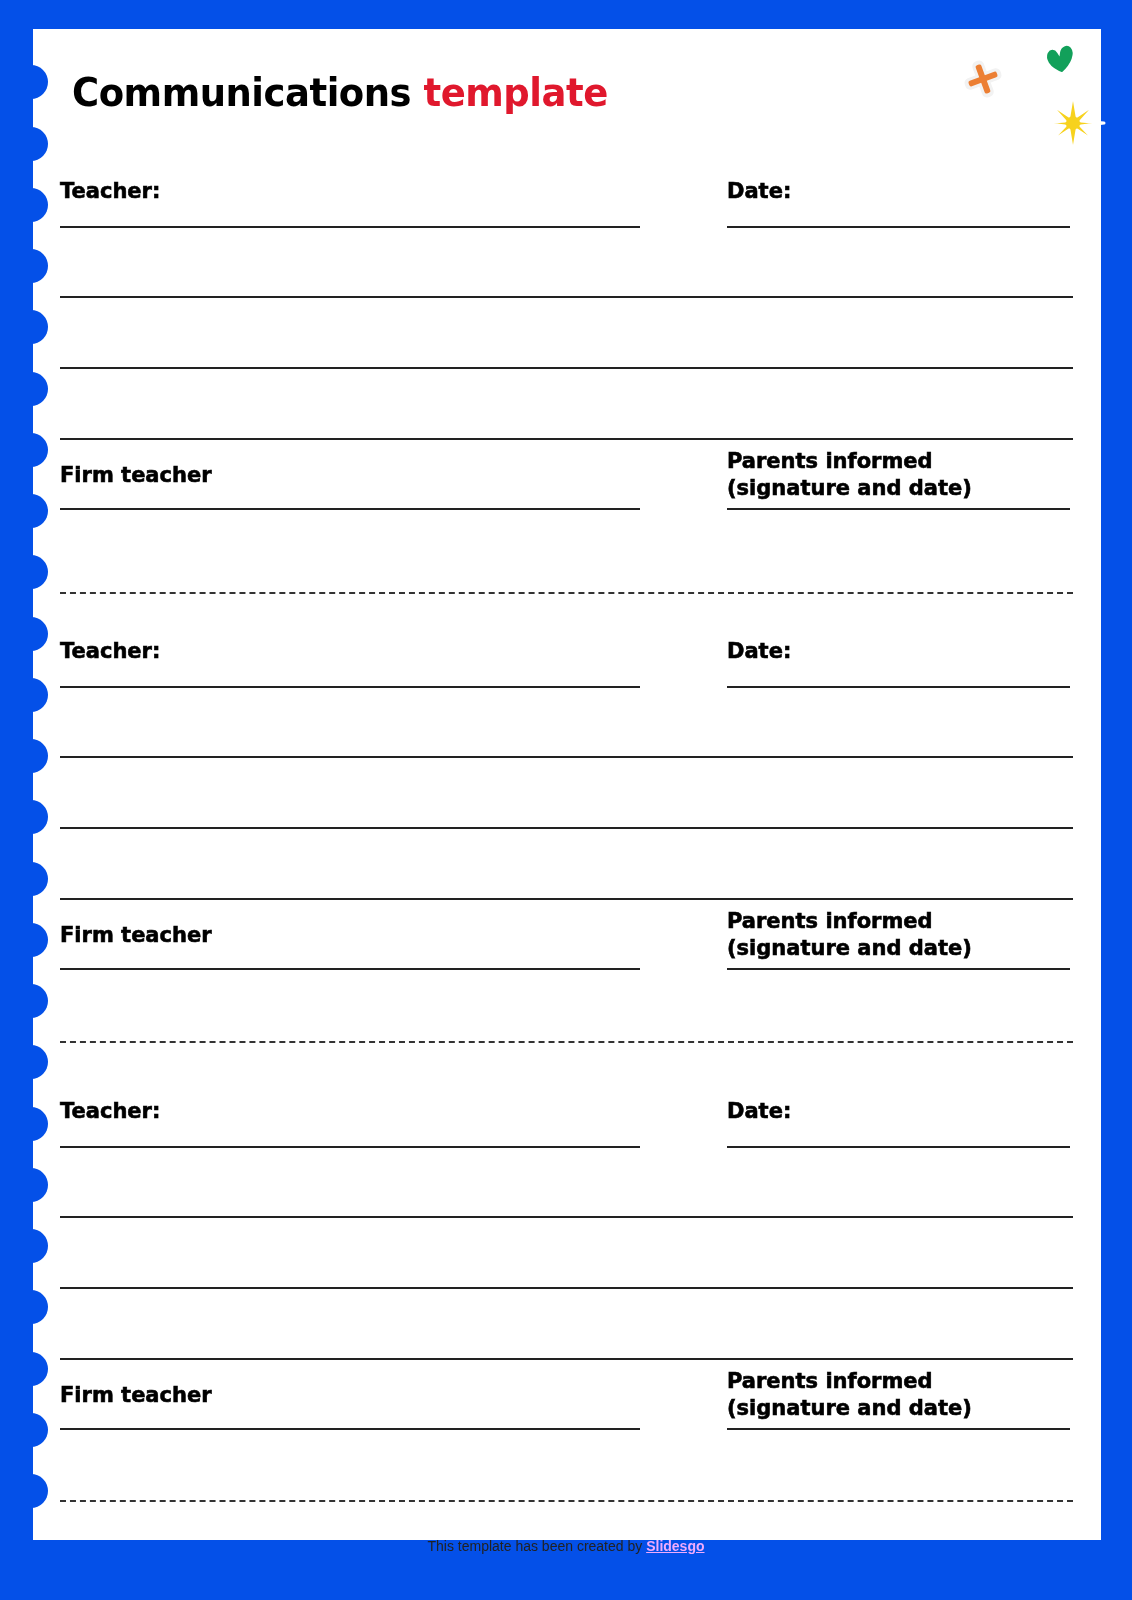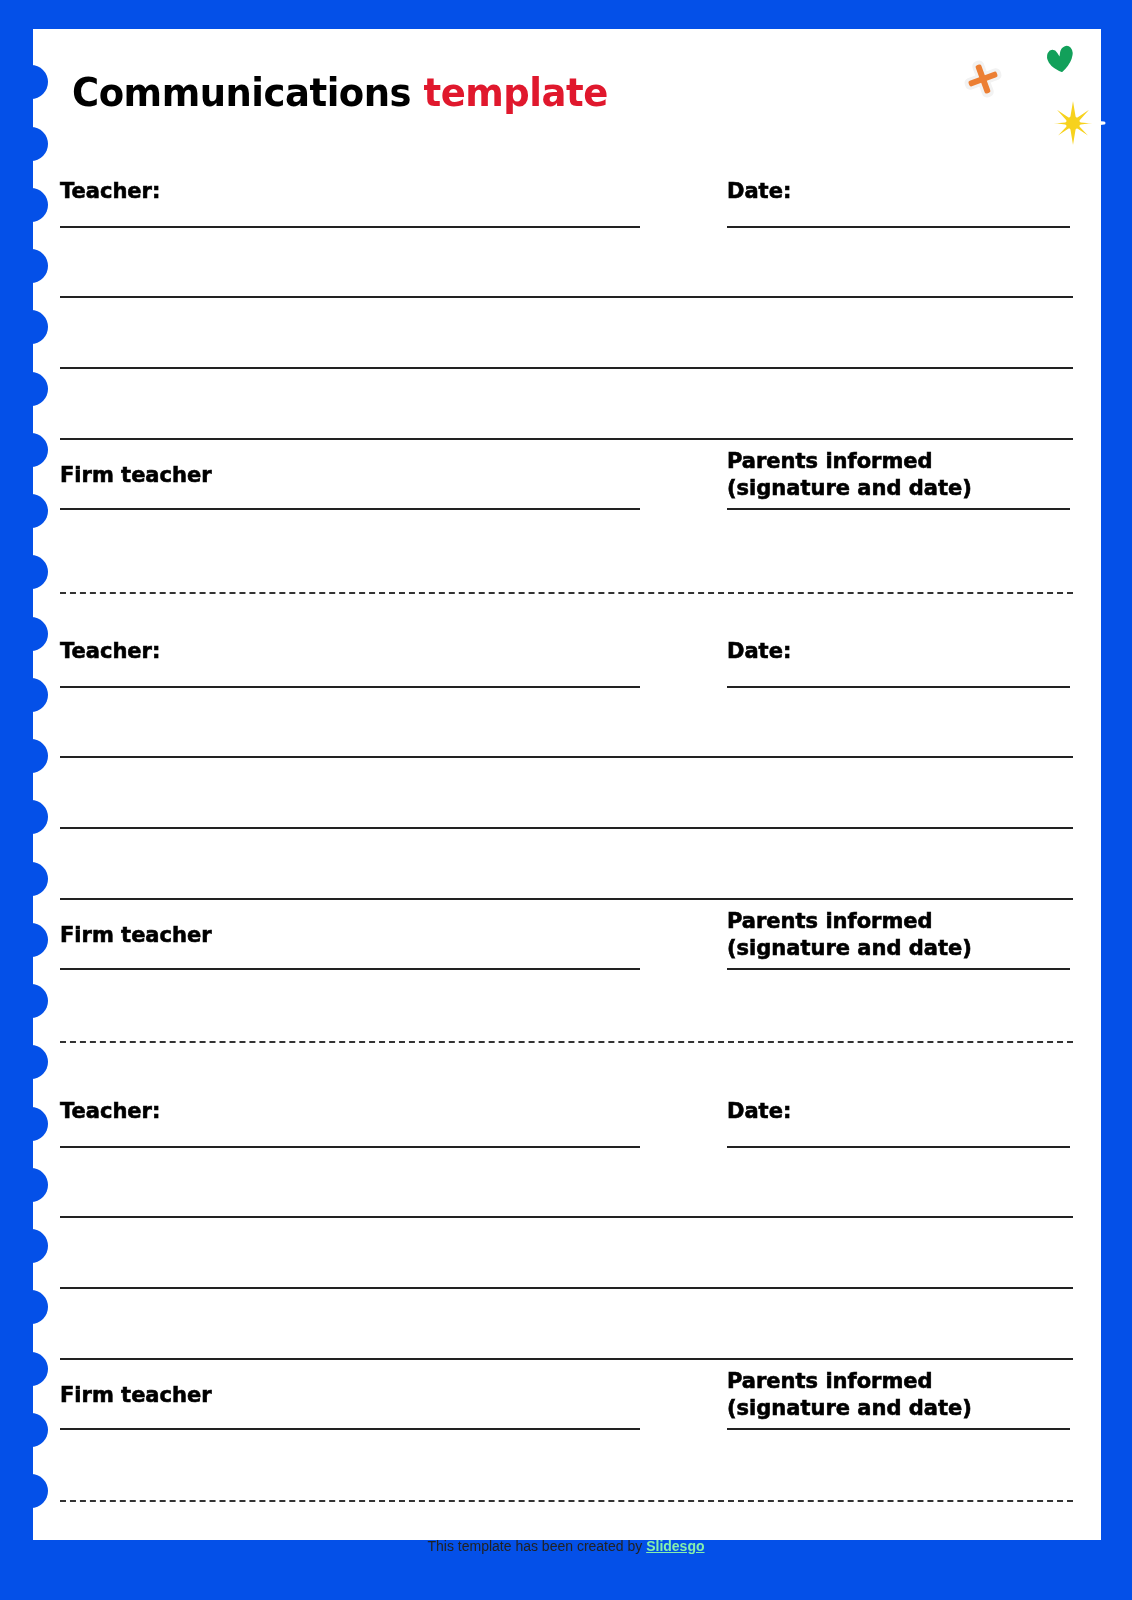--- a/index.html
+++ b/index.html
@@ -58,21 +58,21 @@
   }
   .footer {
     position: absolute;
     left: 0; width: 1132px;
     top: 1538px;
     text-align: center;
     font-family: "Liberation Sans", sans-serif;
     font-size: 14px;
     color: #222;
   }
-  .footer a { color: #86efac; font-weight: bold; text-decoration: underline; }
+  .footer a { color: #f0abfc; font-weight: bold; text-decoration: underline; }
   .deco { position: absolute; }
 </style>
 </head>
 <body>
 
 <div class="sheet"></div>
 
 <div>
   <div class="bump" style="top:65px"></div>
   <div class="bump" style="top:127px"></div>

